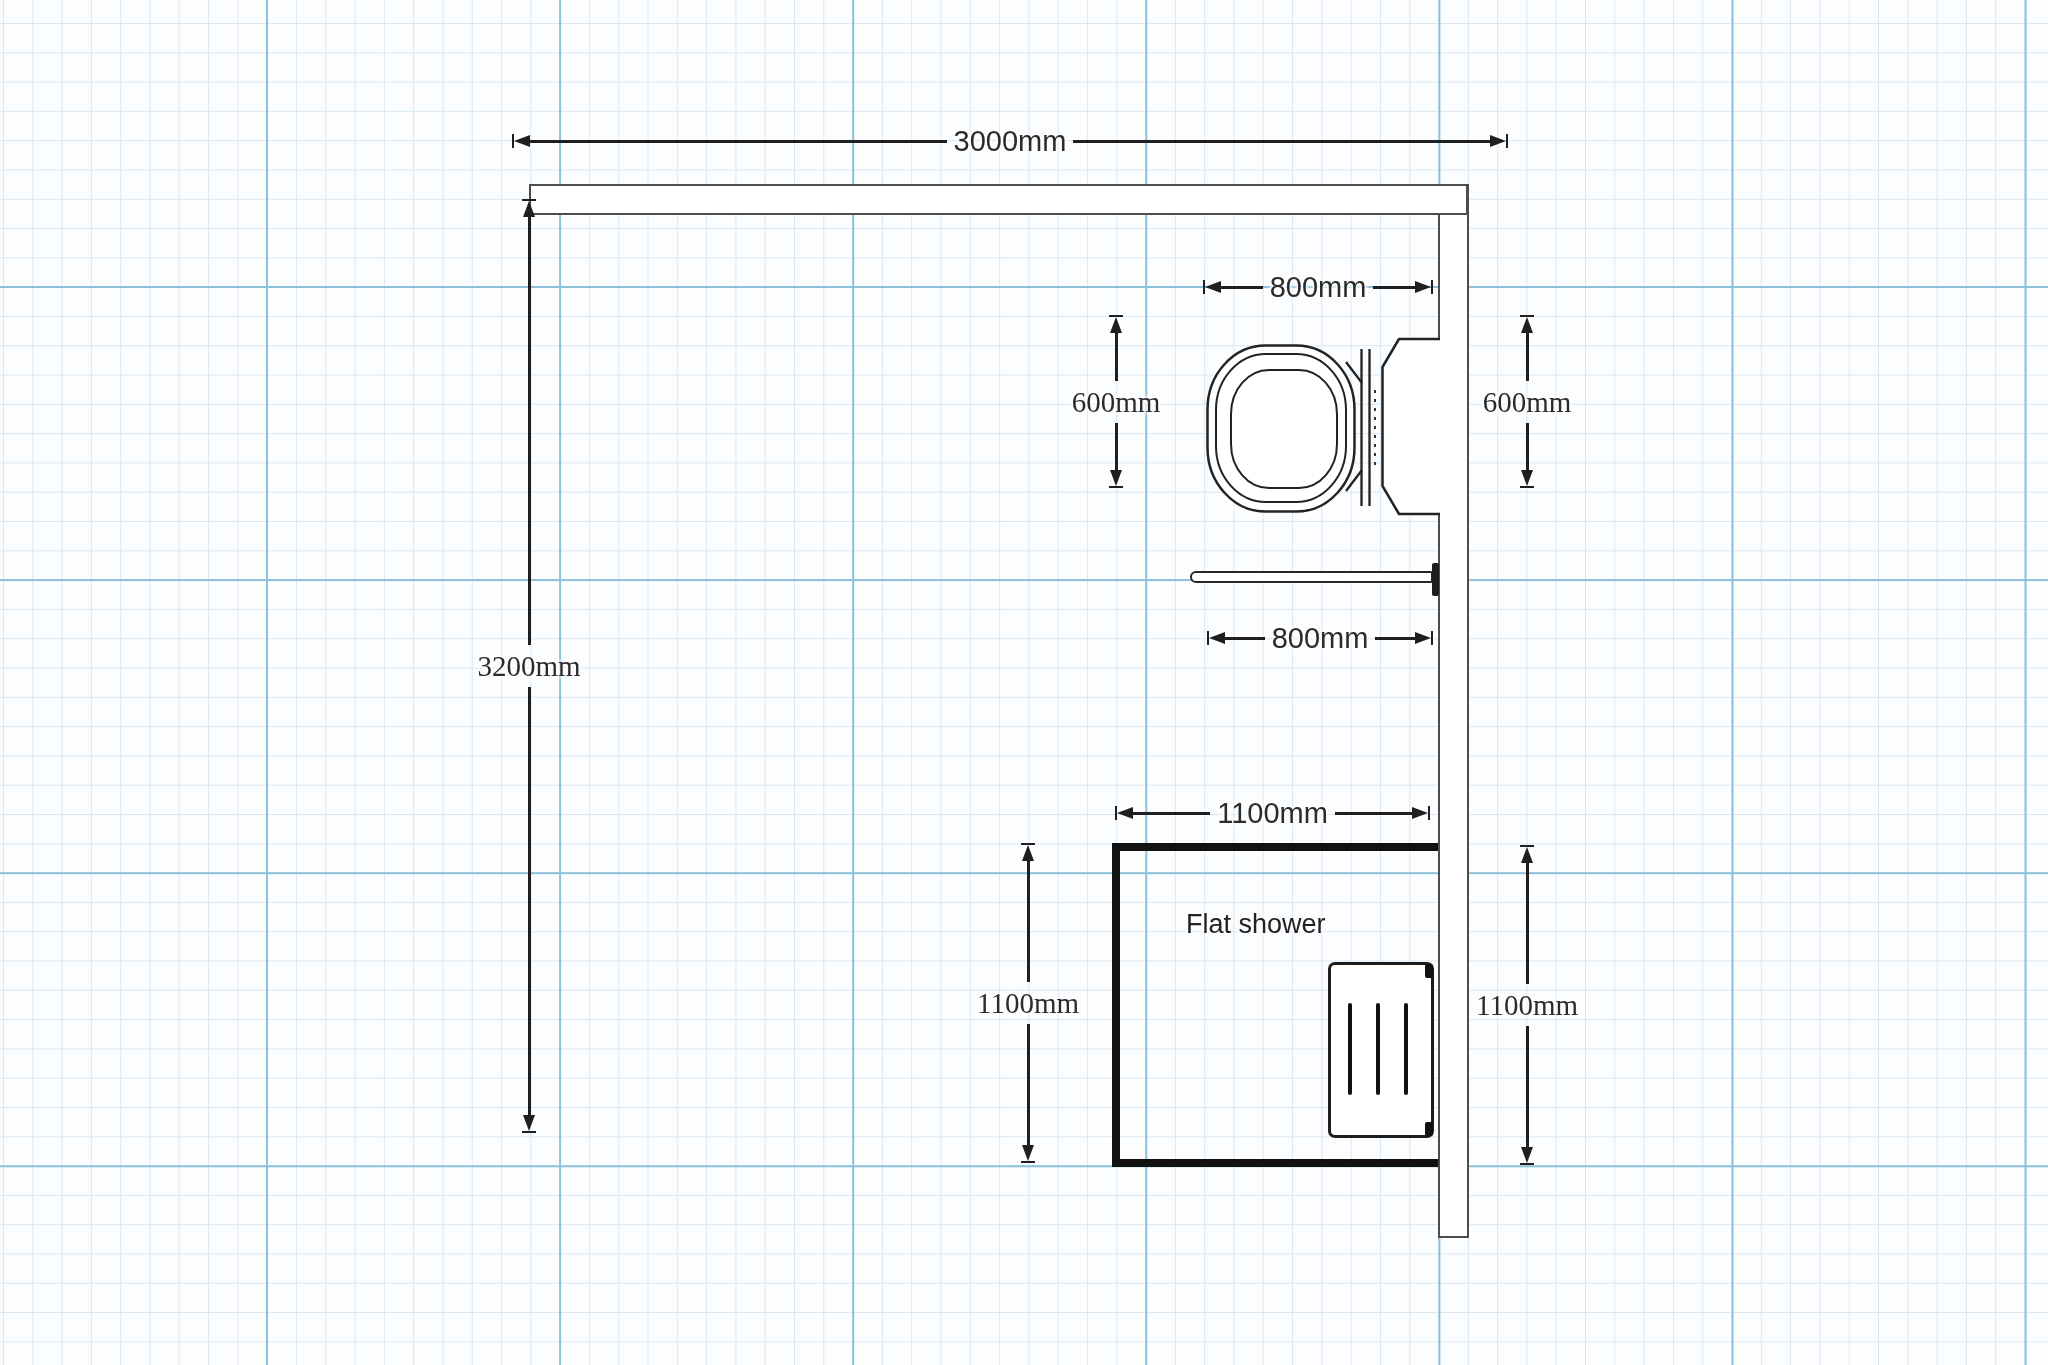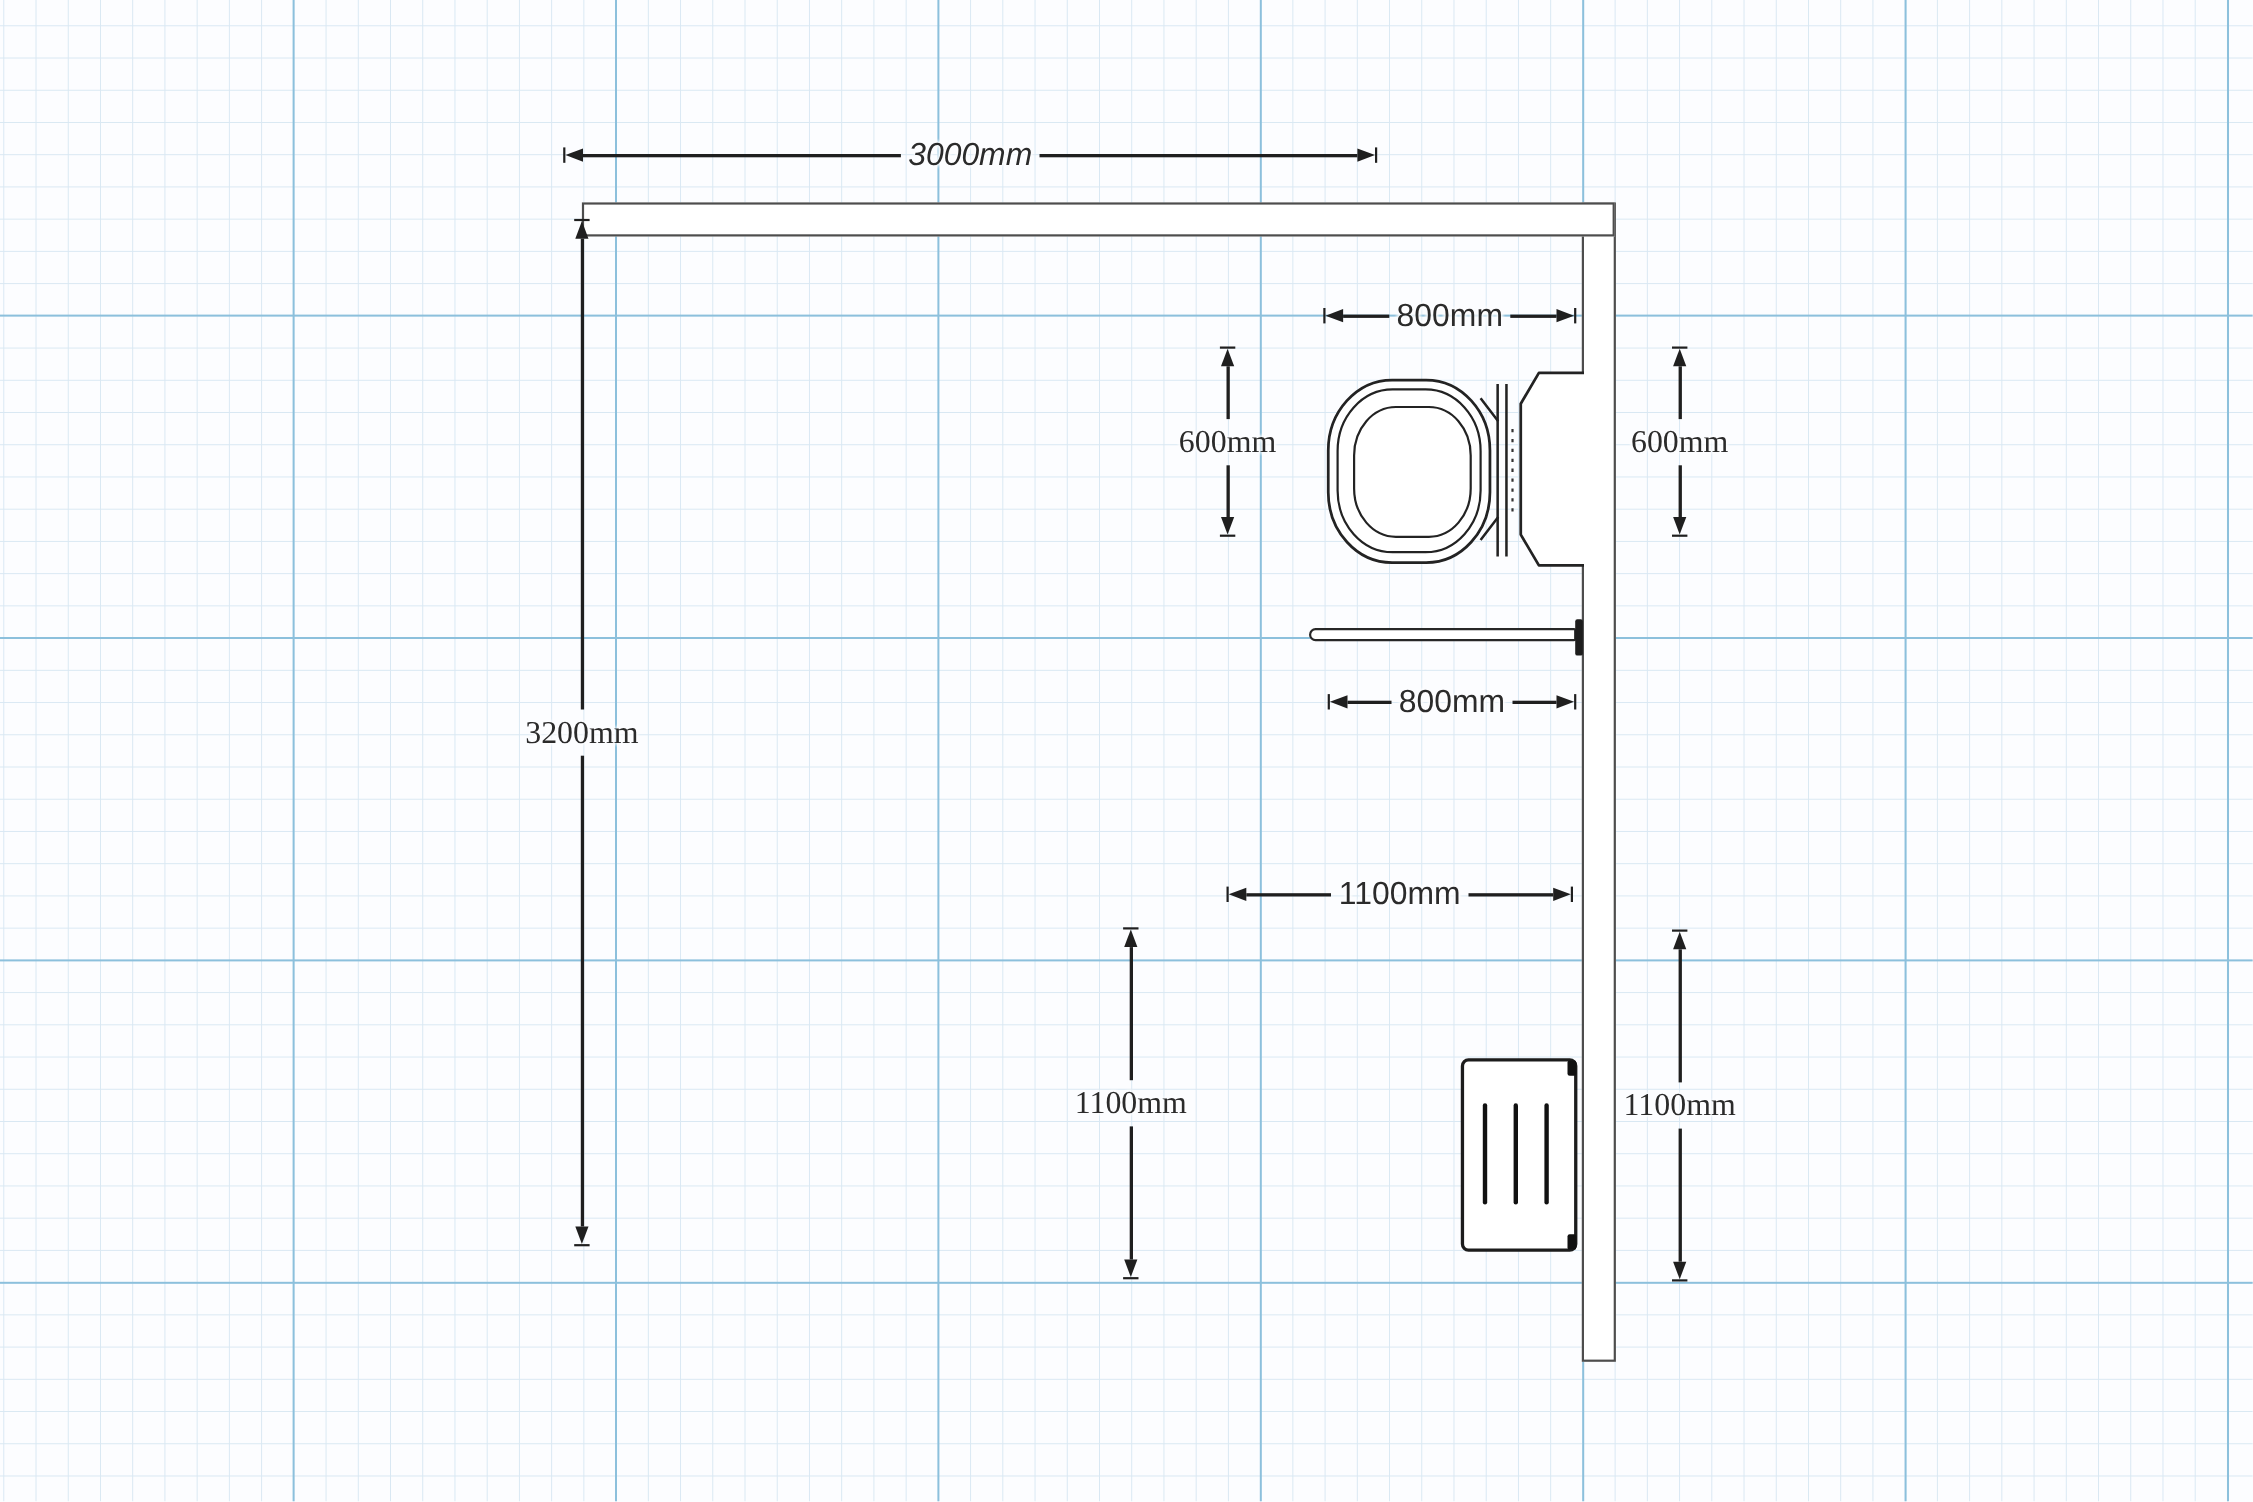--- a/index.html
+++ b/index.html
@@ -71,20 +71,23 @@
   .lbl{font-size:29px;line-height:34px;color:#2b2b2b;white-space:nowrap;
     text-shadow:0 0 4px #fff,0 0 4px #fff,0 0 4px #fff,0 0 5px #fff;}
   .dim.h .lbl{padding:0 7px;}
   .dim.v .lbl{padding:4px 0;font-family:Liberation Serif, serif;}
 </style>
 </head>
 <body>
 
 <div class="canvas">
 
+  <div class="shower">
+    <div class="shower-label">Flat shower</div>
+  </div>
 
   <div class="wall right"></div>
   <div class="wall top"></div>
 
   <div class="toilet">
     <svg width="250" height="200" viewBox="1195 330 250 200" xmlns="http://www.w3.org/2000/svg">
 
       <path d="M1440 339 L1399 339 L1382.5 367 L1382.5 486 L1399 514 L1440 514" fill="#ffffff" stroke="#232323" stroke-width="2.5" stroke-linejoin="round"></path>
       <line x1="1375" y1="390" x2="1375" y2="468" stroke="#333" stroke-width="2" stroke-dasharray="3 6"></line>
 
@@ -105,21 +108,21 @@
   </div>
 
   <div class="spanel">
     <div class="bar" style="left:17px;"></div>
     <div class="bar" style="left:45px;"></div>
     <div class="bar" style="left:73px;"></div>
     <div class="nub" style="top:-1px;"></div>
     <div class="nub" style="bottom:-1px;"></div>
   </div>
 
-  <div class="dim h" style="left:512px;top:125px;width:740px;font-style:italic;">
+  <div class="dim h" style="left:512px;top:125px;width:996px;">
     <span class="tick"></span>
       <span class="ah left"></span>
     <span class="seg"></span>
     <span class="lbl">3000mm</span>
     <span class="seg"></span>
     <span class="ah right"></span>
       <span class="tick"></span>
   </div>
 
   <div class="dim h" style="left:1203px;top:271px;width:230px;">

